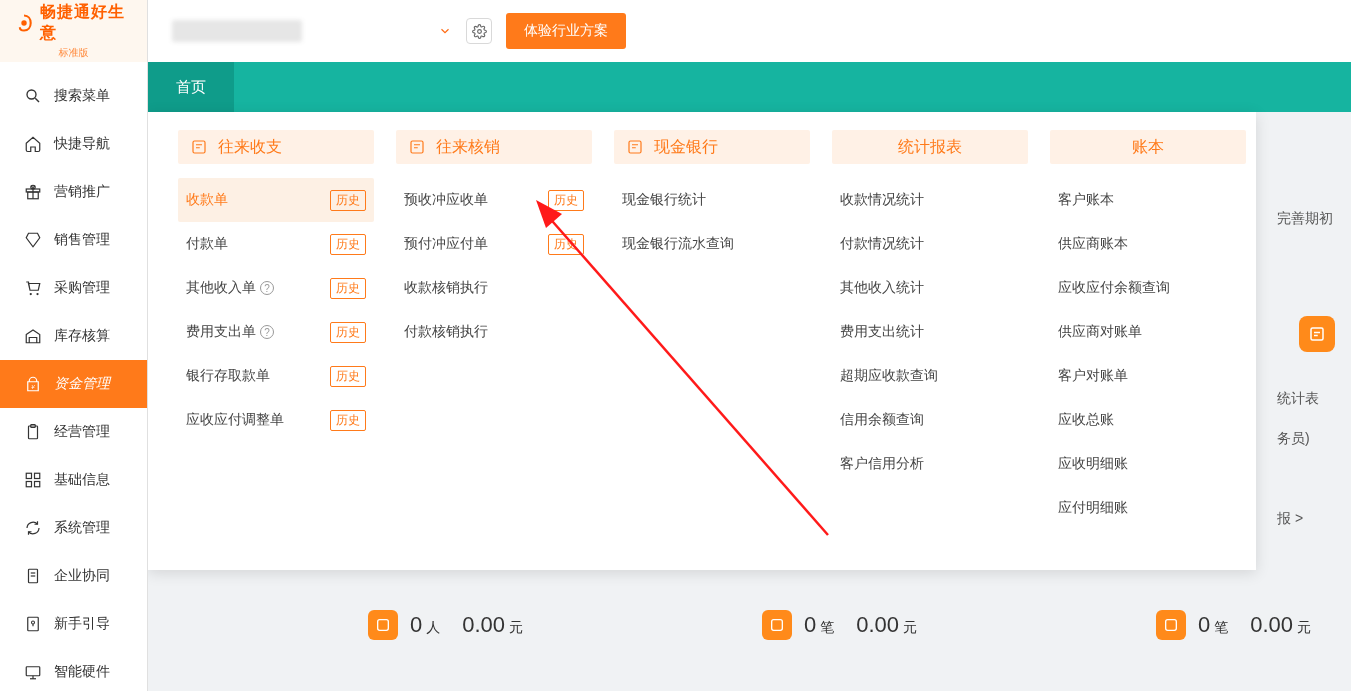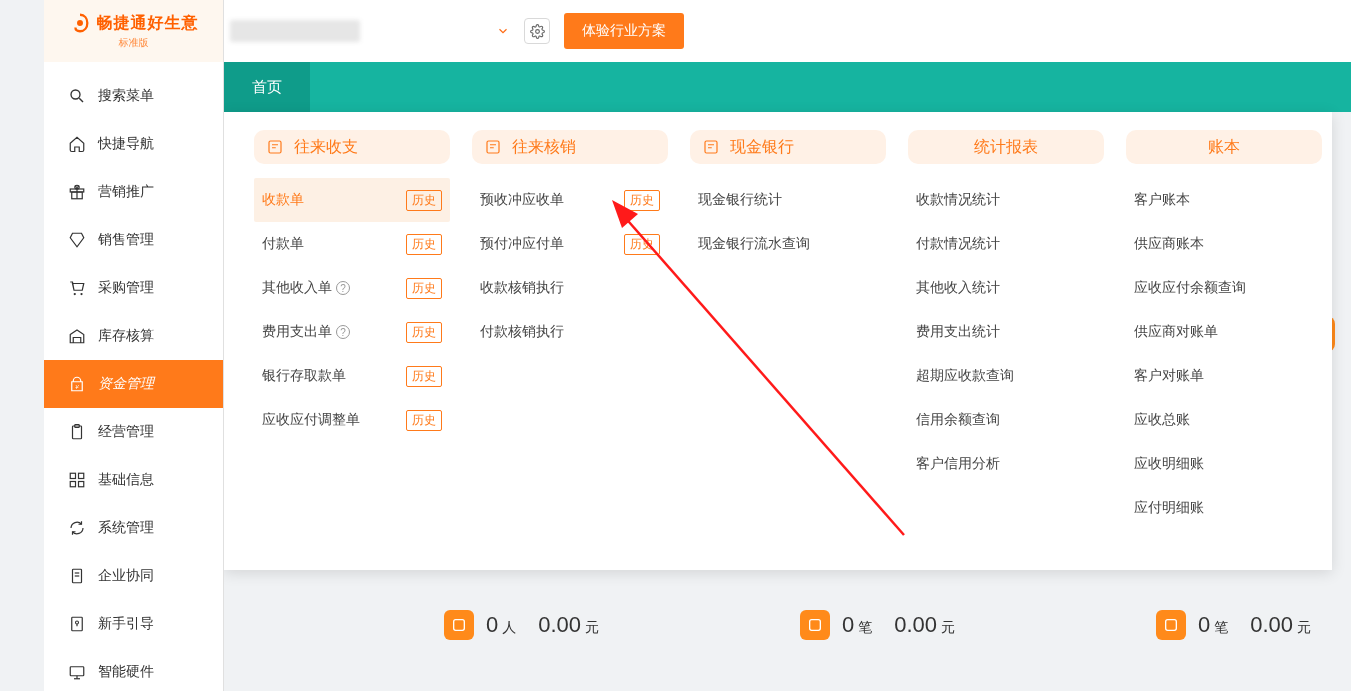--- a/index.html
+++ b/index.html
@@ -1,52 +1,52 @@
 <!DOCTYPE html>
 <html><head>
   <meta charset="utf-8">
   <style>
     * { margin: 0; padding: 0; box-sizing: border-box; font-family: "Microsoft YaHei", sans-serif; }
     body { width: 1351px; height: 691px; background: #f0f2f4; overflow: hidden; position: relative; }
 
     
     .app { display: flex; height: 100%; }
-    .sidebar { width: 180px; background: #fff; border-right: 1px solid #e0e0e0; z-index: 30; margin-left: 44px; }
+    .sidebar { width: 148px; background: #fff; border-right: 1px solid #e0e0e0; z-index: 30; }
     .main { flex: 1; position: relative; }
 
     
     .logo-block { height: 62px; padding: 10px 14px; background: #fef7ef; display: flex; flex-direction: column; align-items: center; justify-content: center; }
     .logo-row { display: flex; align-items: center; gap: 6px; }
     .logo-ico { width: 22px; height: 22px; color:#ff6000; }
     .logo-text { color:#ff6000; font-weight: 600; font-size: 16px; letter-spacing: 1px; }
     .logo-sub { color:#ff8a3d; font-size: 10px; margin-top: 2px; }
 
     
     .nav { padding-top: 10px; }
     .nav-item { height: 48px; display:flex; align-items:center; gap:12px; padding:0 24px; color:#333; font-size:14px; cursor:pointer; }
     .nav-item.active { background:#ff7a1a; color:#fff;font-style:italic; }
     .nav-item .ico { width:18px; height:18px; display:flex; align-items:center; justify-content:center; color:inherit; }
 
     
-    .topbar { height: 62px; background:#fff; display:flex; align-items:center; padding:0 6px; gap:14px; }
+    .topbar { height: 62px; background:#fff; display:flex; align-items:center; padding:0 24px; gap:14px; }
     .org-pick { display:flex; align-items:center; gap:8px; width:280px; }
     .org-blur { width:130px; height:22px; background:#e6e6e6; filter:blur(2px); border-radius:2px; }
     .chev { color:#ff6a13; font-size:14px; }
     .gear { width:26px; height:26px; border:1px solid #d9d9d9; border-radius:4px; display:flex; align-items:center; justify-content:center; color:#666; }
     .cta-btn { background:#ff7a1a; color:#fff; border:none; padding:0 18px; height:36px; border-radius:3px; font-size:14px; cursor:pointer; }
 
     
     .tabbar { height:50px; background:#16b4a0; display:flex; align-items:center; }
     .tab { padding:0 28px; height:100%; display:flex; align-items:center; color:#fff; font-size:15px; }
     .tab.active { background:#0f9c8a; }
 
     
     .mega { position:absolute; top:112px; left:0; right:0; width:1108px; margin-left:0; background:#fff; box-shadow:0 3px 14px rgba(0,0,0,.12); padding:18px 0px 40px 30px; display:flex; gap:22px; z-index:20; }
     .col { width:196px; }
-    .col-head { display:flex; align-items:center; gap:10px; background:#fff1e6; color:#ff7a1a; font-size:16px; height:34px; padding:0 12px; margin-bottom:14px; border-radius:10px; }
+    .col-head { display:flex; align-items:center; gap:10px; background:#fff1e6; color:#ff7a1a; font-size:16px; height:34px; padding:0 12px; margin-bottom:14px; border-radius:2px; }
     .col-head .hi { width:18px; height:18px; color:#ff7a1a; }
     .col-head.center { justify-content:center; }
     .row { height:44px; display:flex; align-items:center; justify-content:space-between; padding:0 8px; color:#444; font-size:14px; cursor:pointer; border-radius:2px; }
     .row.hl { background:#fdf0e4; color:#ff7a1a; }
     .hist { border:1px solid #ff7a1a; color:#ff7a1a; font-size:12px; padding:1px 5px; border-radius:2px; }
     .qmark { display:inline-flex; width:14px; height:14px; border:1px solid #999; border-radius:50%; align-items:center; justify-content:center; font-size:10px; color:#999; margin-left:2px; }
 
     
     .peek-right { position:absolute; right:0; top:148px; width:74px; color:#555; font-size:14px; z-index:5; line-height:2; }
     .peek-right .r{ padding:6px 0; }

